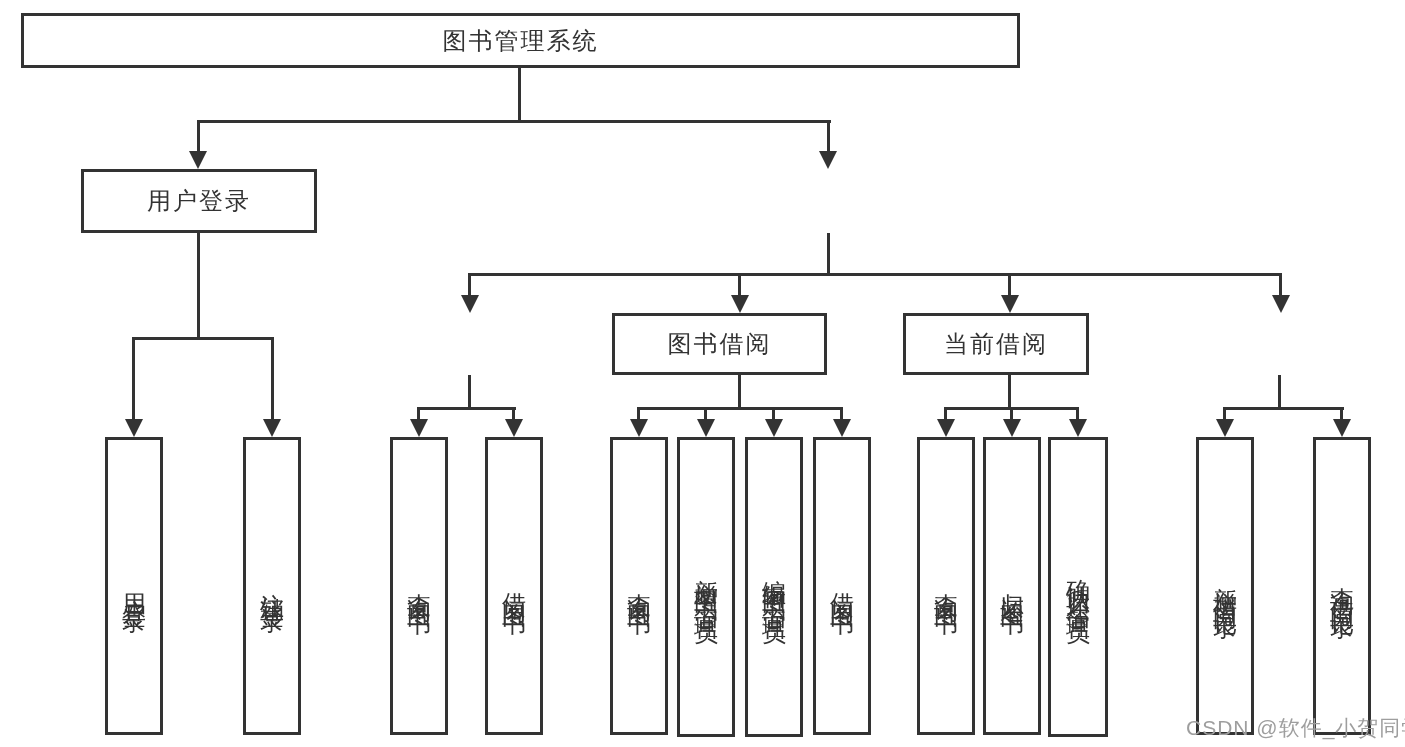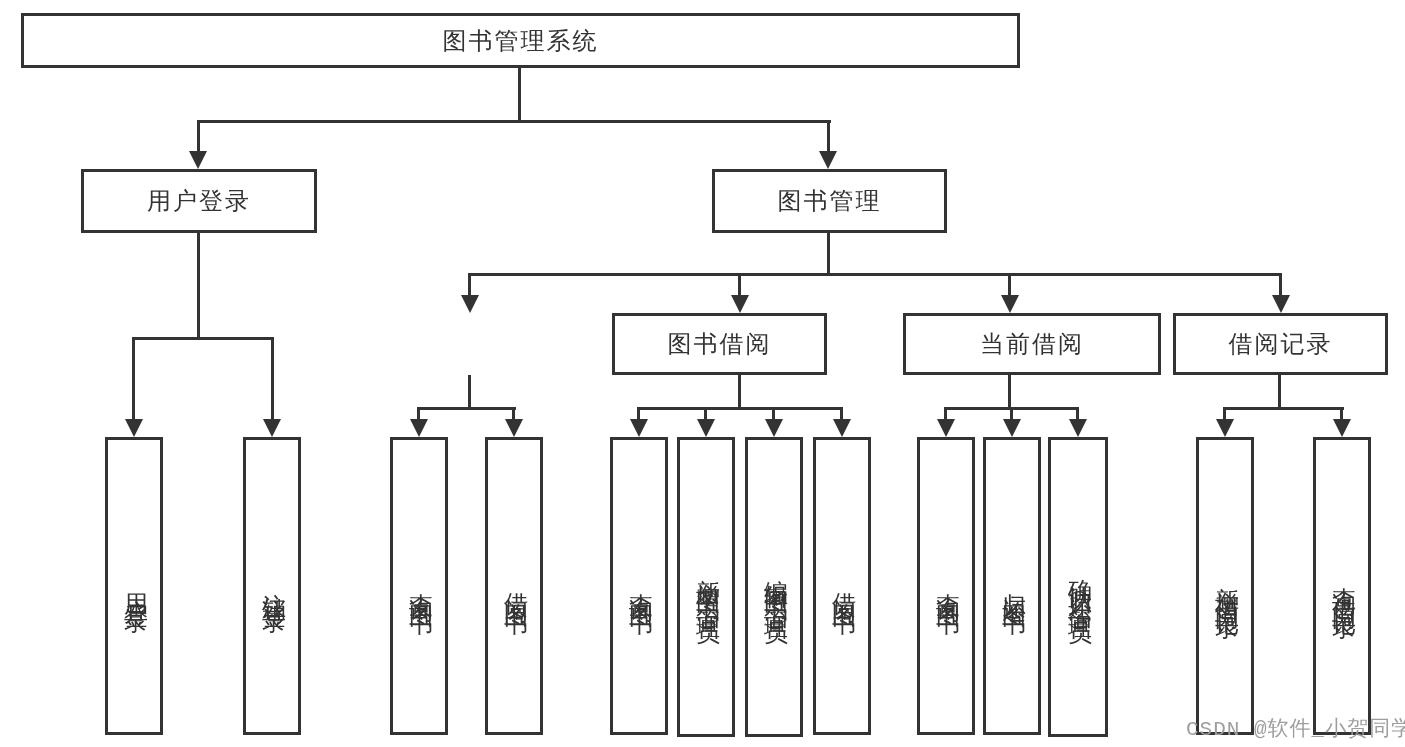--- a/index.html
+++ b/index.html
@@ -1,18 +1,18 @@
 <!DOCTYPE html>
 <html><head>
 <meta charset="utf-8">
 <style>
   html,body{margin:0;padding:0;background:#ffffff;}
   .canvas{
     position:relative;width:1405px;height:747px;background:#ffffff;
-    font-family:Liberation Mono, monospace;overflow:hidden;
+    font-family:Liberation Sans, sans-serif;overflow:hidden;
   }
   .box{
     position:absolute;box-sizing:border-box;border:3px solid #333333;background:#ffffff;
     display:flex;align-items:center;justify-content:center;
   }
   .box .lbl{color:#333333;font-size:24px;letter-spacing:2px;white-space:nowrap;}
   .box.vert .lbl{
     writing-mode:vertical-rl;text-orientation:mixed;
     font-size:24px;letter-spacing:6px;line-height:1;
   }
@@ -40,23 +40,20 @@
   <div class="vline" style="left:518px;top:68px;height:55px"></div>
   <div class="hline" style="left:198px;top:120px;width:633px"></div>
   <div class="vline" style="left:197px;top:120px;height:33px"></div>
   <div class="arrow" style="left:189px;top:151px"></div>
   <div class="vline" style="left:827px;top:120px;height:33px"></div>
   <div class="arrow" style="left:819px;top:151px"></div>
 
   <div class="box" style="left:81px;top:169px;width:236px;height:64px">
     <span class="lbl">用户登录</span>
   </div>
-  <div class="box" style="left:712px;top:169px;width:235px;height:64px">
-    <span class="lbl">图书管理</span>
-  </div>
 
   <div class="vline" style="left:197px;top:233px;height:107px"></div>
   <div class="hline" style="left:132px;top:337px;width:142px"></div>
   <div class="vline" style="left:132px;top:337px;height:84px"></div>
   <div class="arrow" style="left:125px;top:419px"></div>
   <div class="vline" style="left:271px;top:337px;height:84px"></div>
   <div class="arrow" style="left:263px;top:419px"></div>
 
   <div class="vline" style="left:827px;top:233px;height:43px"></div>
   <div class="hline" style="left:469px;top:273px;width:813px"></div>
@@ -65,25 +62,22 @@
   <div class="vline" style="left:738px;top:273px;height:24px"></div>
   <div class="arrow" style="left:731px;top:295px"></div>
   <div class="vline" style="left:1008px;top:273px;height:24px"></div>
   <div class="arrow" style="left:1001px;top:295px"></div>
   <div class="vline" style="left:1279px;top:273px;height:24px"></div>
   <div class="arrow" style="left:1272px;top:295px"></div>
 
   <div class="box" style="left:612px;top:313px;width:215px;height:62px">
     <span class="lbl">图书借阅</span>
   </div>
-  <div class="box" style="left:903px;top:313px;width:258px;height:62px">
+  <div class="box" style="left:903px;top:313px;width:186px;height:62px">
     <span class="lbl">当前借阅</span>
-  </div>
-  <div class="box" style="left:1173px;top:313px;width:215px;height:62px">
-    <span class="lbl">借阅记录</span>
   </div>
 
   <div class="vline" style="left:468px;top:375px;height:34px"></div>
   <div class="hline" style="left:417px;top:407px;width:99px"></div>
   <div class="vline" style="left:417px;top:407px;height:14px"></div>
   <div class="arrow" style="left:410px;top:419px"></div>
   <div class="vline" style="left:512px;top:407px;height:14px"></div>
   <div class="arrow" style="left:505px;top:419px"></div>
 
   <div class="vline" style="left:738px;top:375px;height:34px"></div>

